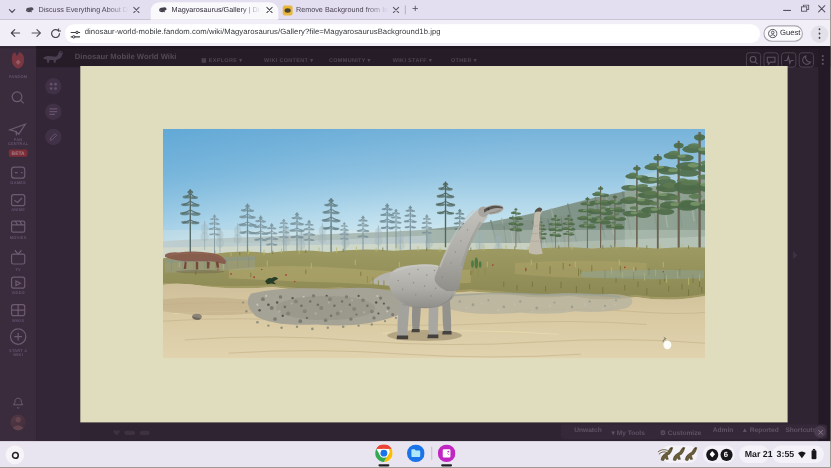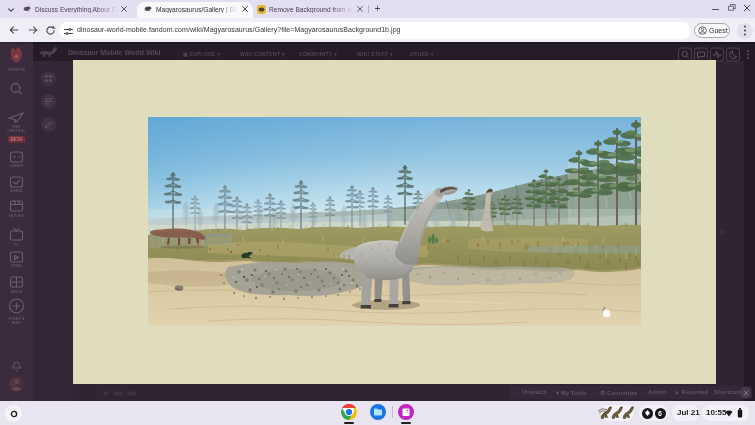--- a/index.html
+++ b/index.html
@@ -819,23 +819,23 @@
 <div class="pill" style="left:639px;top:405px;width:29px;height:16px;"></div>
 <div class="abs" style="left:642px;top:407.5px;width:11px;height:11px;border-radius:50%;background:#17171b;"></div>
 <div class="abs" style="left:645.2px;top:410px;width:5px;height:6px;">
   <svg width="5" height="6" viewBox="0 0 5 6">
       <path d="M2.5 0 L5 3 L2.5 6 L0 3 Z" fill="#fff"></path>
     </svg>
 </div>
 <div class="abs" style="left:654.5px;top:407.5px;width:11px;height:11px;border-radius:50%;background:#17171b;color:#fff;font-size:7px;line-height:11px;text-align:center;font-weight:bold;">6</div>
 
 <div class="pill" style="left:672px;top:405px;width:27px;height:16px;"></div>
-<div class="abs shelftxt" style="left:677px;top:408px;">Jul 21</div>
+<div class="abs shelftxt" style="left:677px;top:408px;">Mar 21</div>
 <div class="pill" style="left:702px;top:405px;width:47px;height:16px;"></div>
-<div class="abs shelftxt" style="left:706px;top:408px;">10:55</div>
+<div class="abs shelftxt" style="left:706px;top:408px;">3:55</div>
 <div class="abs" style="left:725px;top:410px;width:8px;height:7px;">
   <svg width="8" height="7" viewBox="0 0 8 7">
       <path d="M0.5 1.8 Q4 -1 7.5 1.8 L4 6.5 Z" fill="#17171b"></path>
     </svg>
 </div>
 <div class="abs" style="left:737px;top:408px;width:6px;height:10px;">
   <svg width="6" height="10" viewBox="0 0 6 10">
       <rect x="2" y="0" width="2" height="1.4" fill="#17171b"></rect>
       <rect x="0.8" y="1.4" width="4.4" height="8.2" rx="1" fill="#17171b"></rect>
     </svg>

